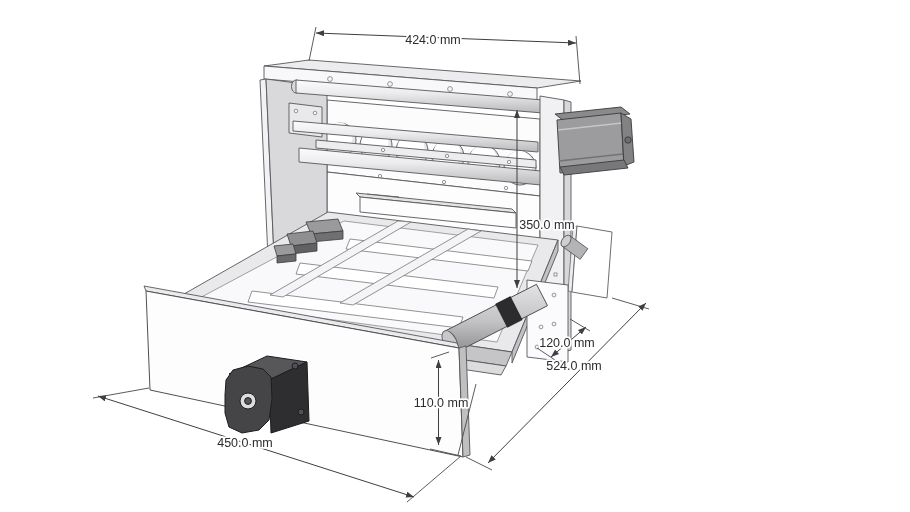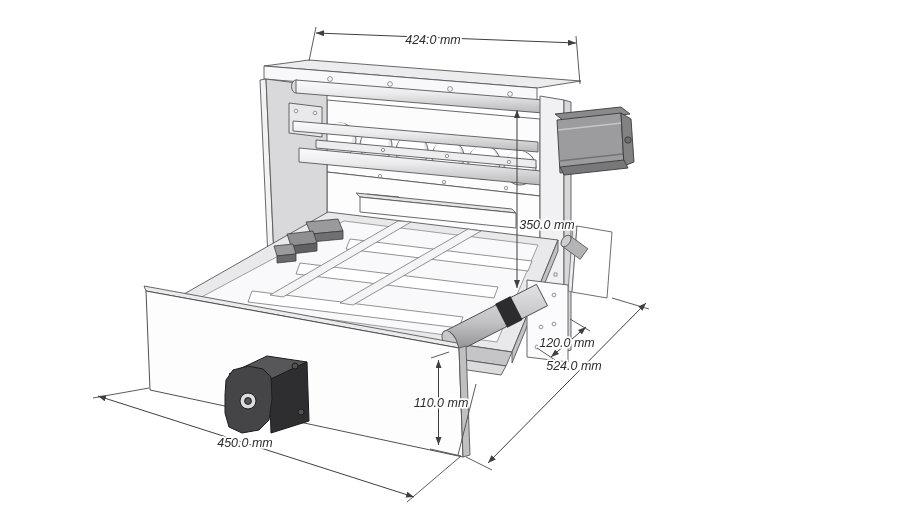--- a/index.html
+++ b/index.html
@@ -1,16 +1,16 @@
 <!DOCTYPE html>
 <html><head>
 <meta charset="utf-8">
 <style>
   html,body{margin:0;padding:0;background:#ffffff;}
-  .viewport{position:relative;width:910px;height:512px;background:#ffffff;overflow:hidden;font-style:italic;}
+  .viewport{position:relative;width:910px;height:512px;background:#ffffff;overflow:hidden;}
   svg{display:block;}
   .s{stroke:#57575a;stroke-width:.9;stroke-linejoin:round;}
   .dim{stroke:#3f3f41;stroke-width:1;fill:none;}
   .ext{stroke:#4a4a4c;stroke-width:.9;fill:none;}
   .dim-label{
     font-family:"Liberation Sans","DejaVu Sans",sans-serif;
     font-size:12.5px;
     fill:#2c2c2c;
     text-anchor:middle;
     paint-order:stroke;

